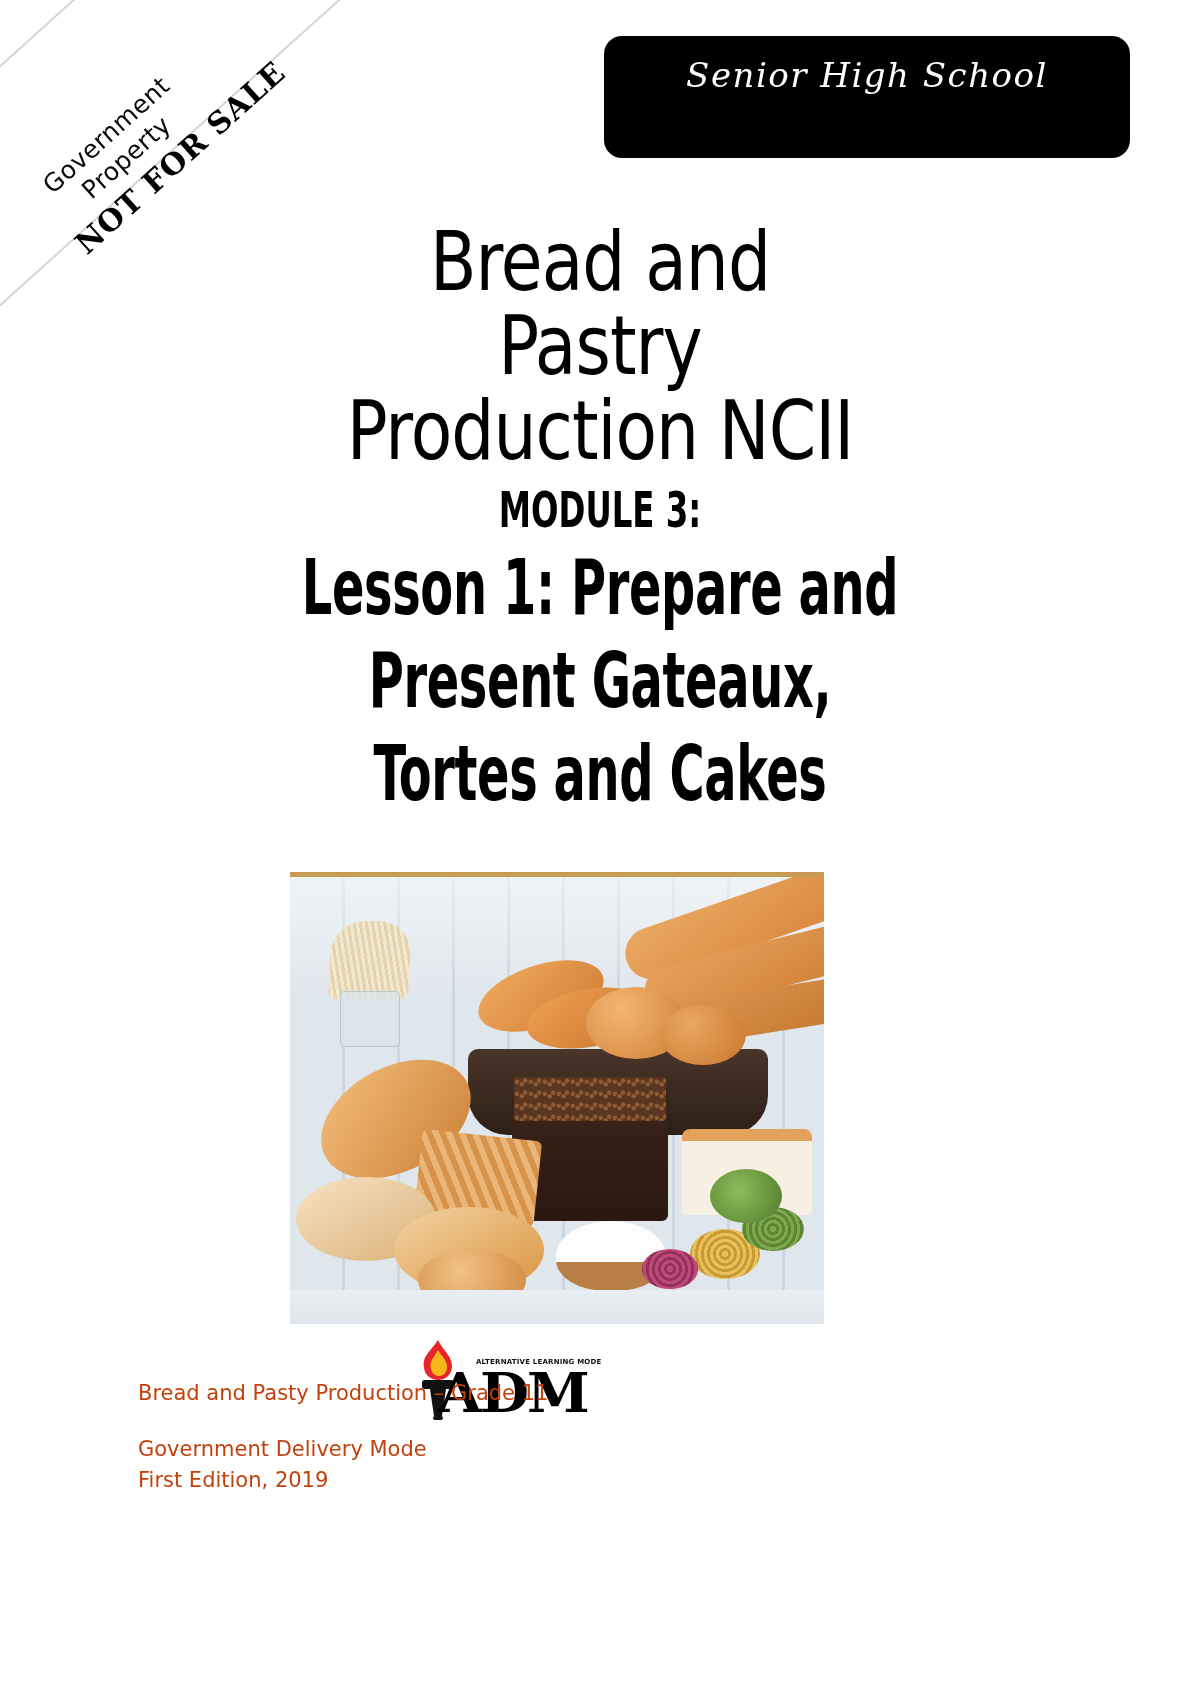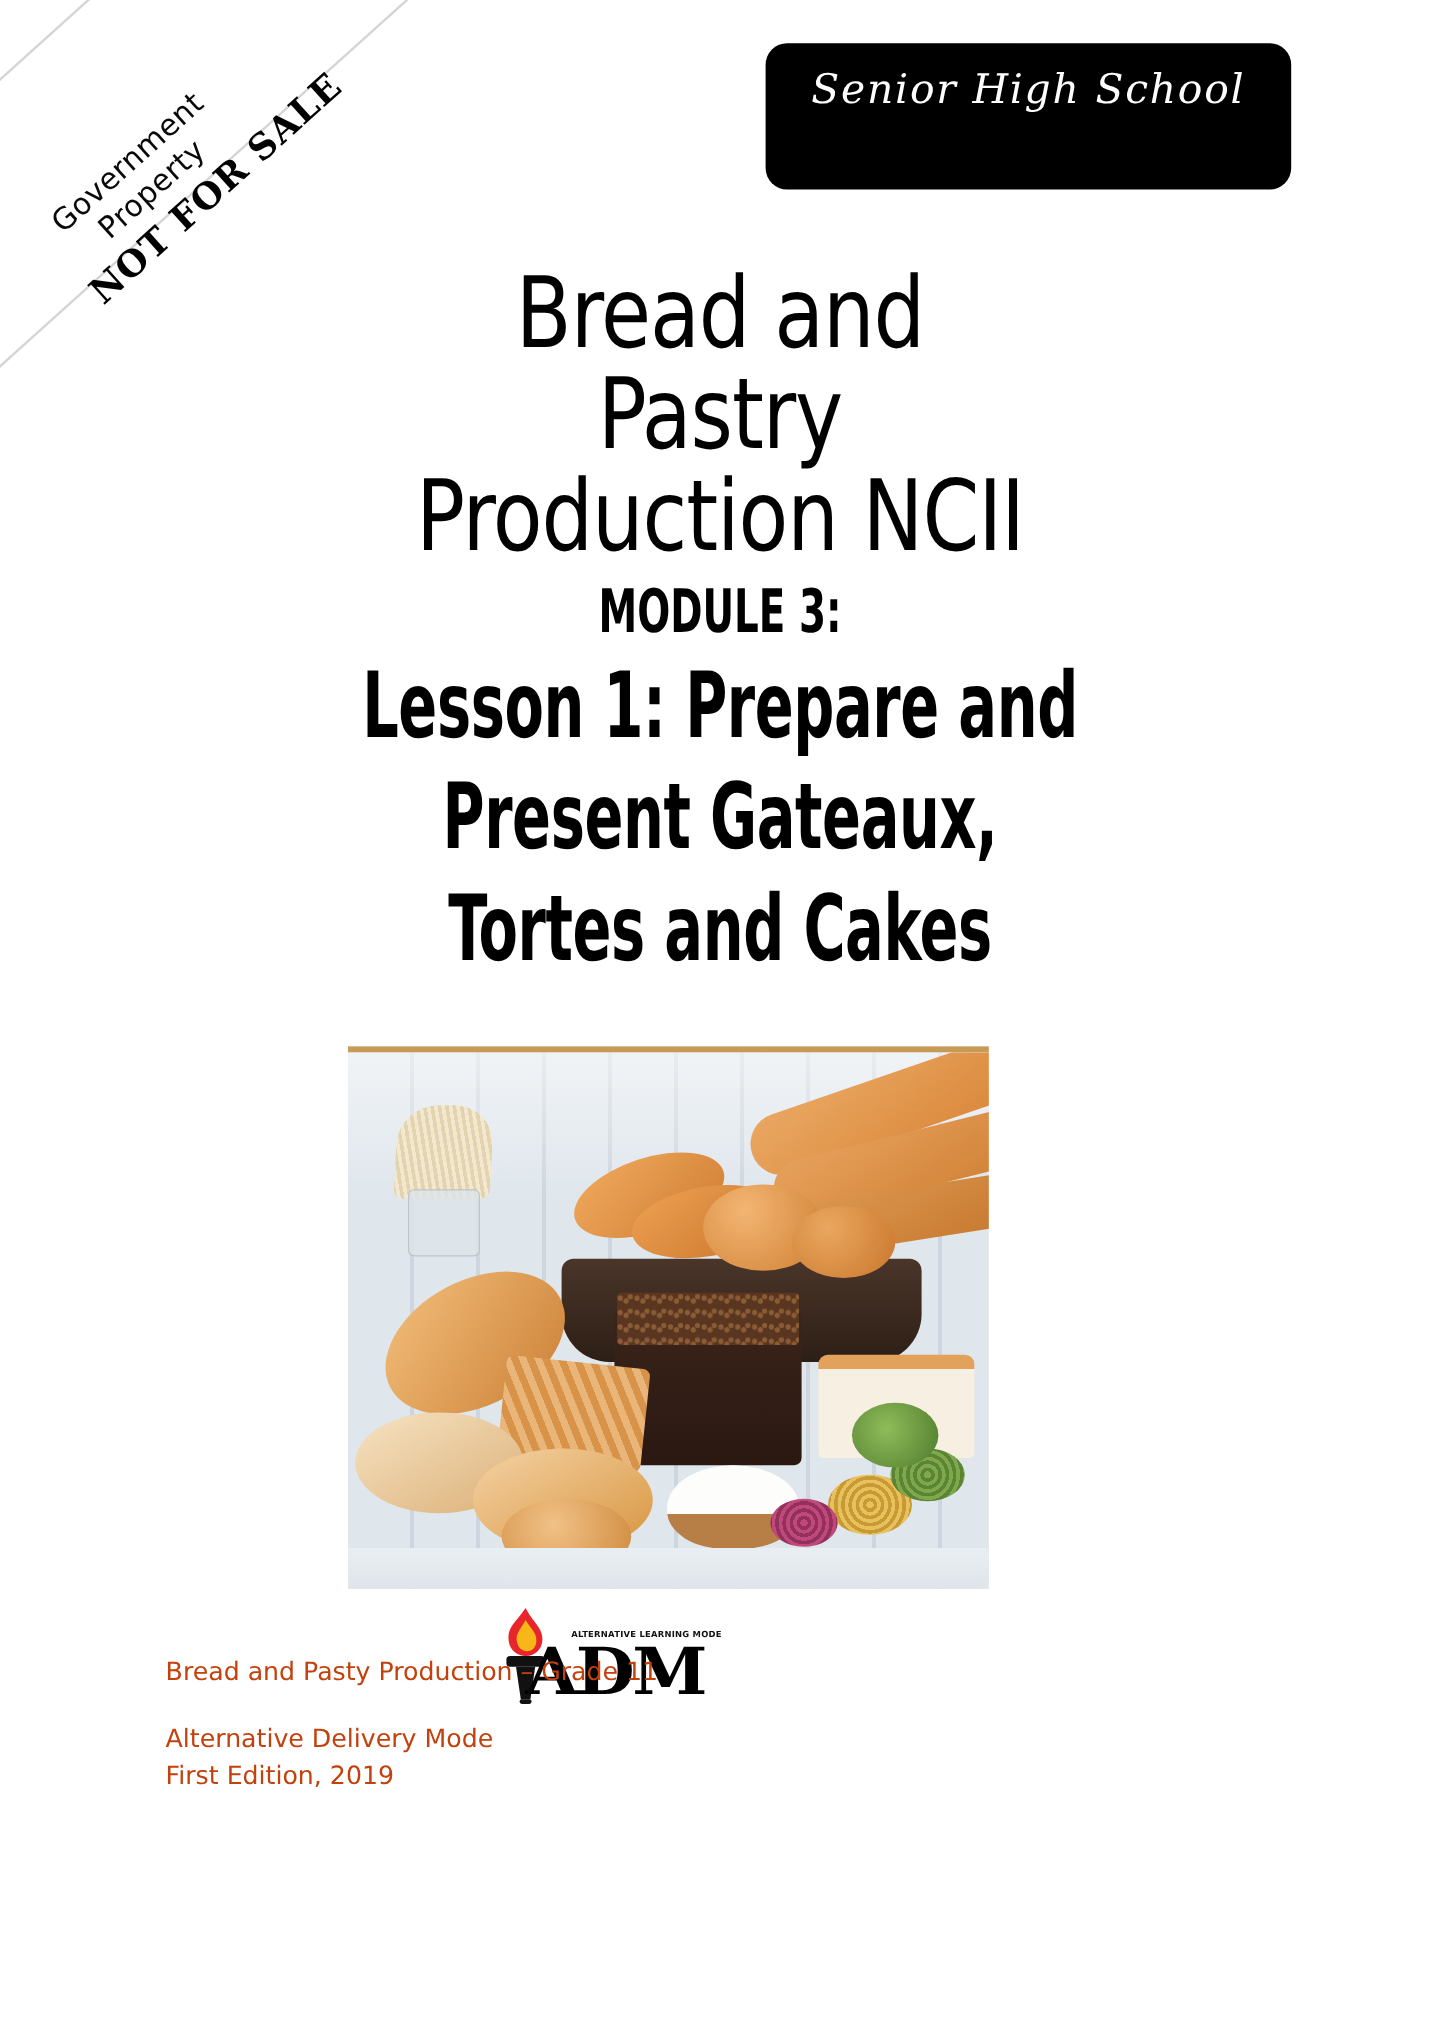--- a/index.html
+++ b/index.html
@@ -72,25 +72,24 @@
     width: 250px;
     text-align: center;
     white-space: nowrap;
   }
 
   
   #shs-badge {
     position: absolute;
     left: 604px;
     top: 36px;
-    width: 438px;
+    width: 526px;
     height: 122px;
     background: #000000;
     border-radius: 18px;
-    margin-left: 34px;
   }
   #shs-badge-label {
     position: absolute;
     left: 0;
     right: 0;
     top: 19px;
     text-align: center;
     color: #ffffff;
     font-family: "DejaVu Serif", serif;
     font-style: italic;
@@ -320,17 +319,17 @@
       <path d="M22 51 L38 51 L34 78 L26 78 Z" fill="#111111"></path>
       <rect x="25" y="78" width="10" height="4" rx="2" fill="#111111"></rect>
     </svg>
     <div id="adm-alm-text">ALTERNATIVE LEARNING MODE</div>
     <div id="adm-wordmark">ADM</div>
   </div>
 
   <div id="footer-meta">
     <div>Bread and Pasty Production – Grade 11</div>
     <div class="meta-gap"></div>
-    <div>Alternative Delivery Mode</div>
+    <div>Government Delivery Mode</div>
     <div>First Edition, 2019</div>
   </div>
 
 </div>
 
 </body></html>

